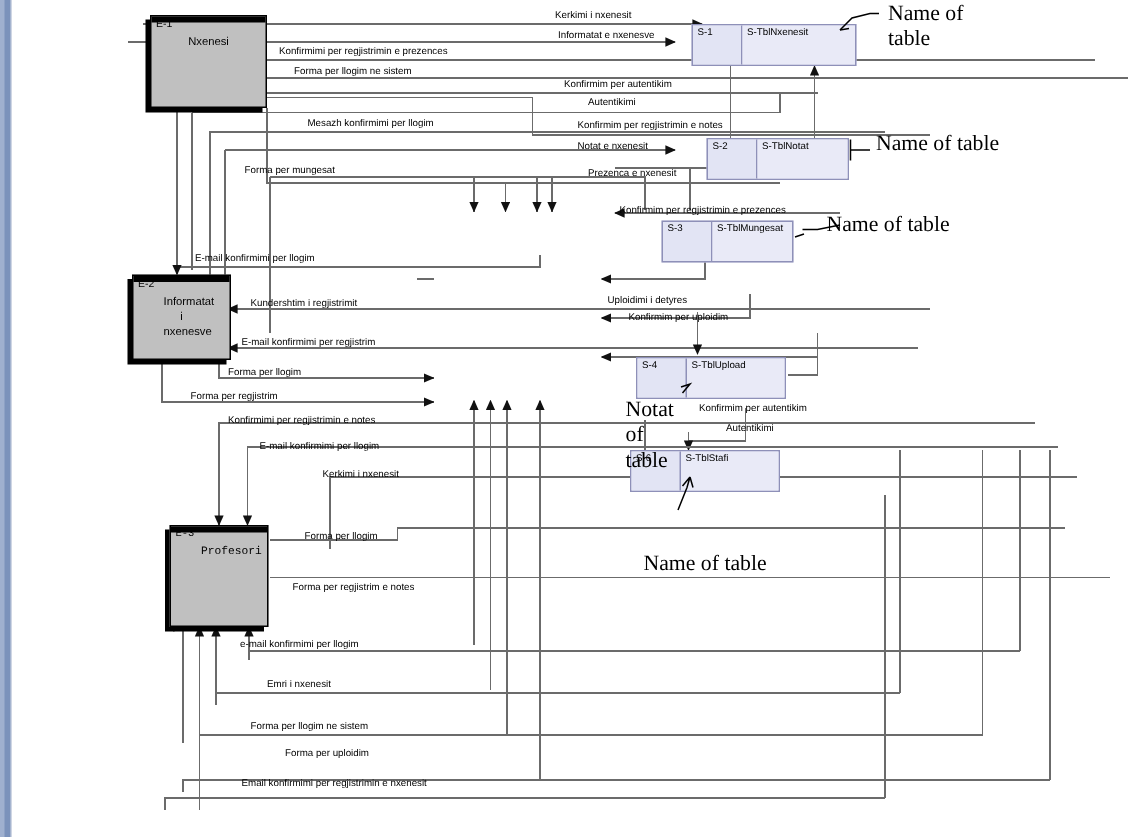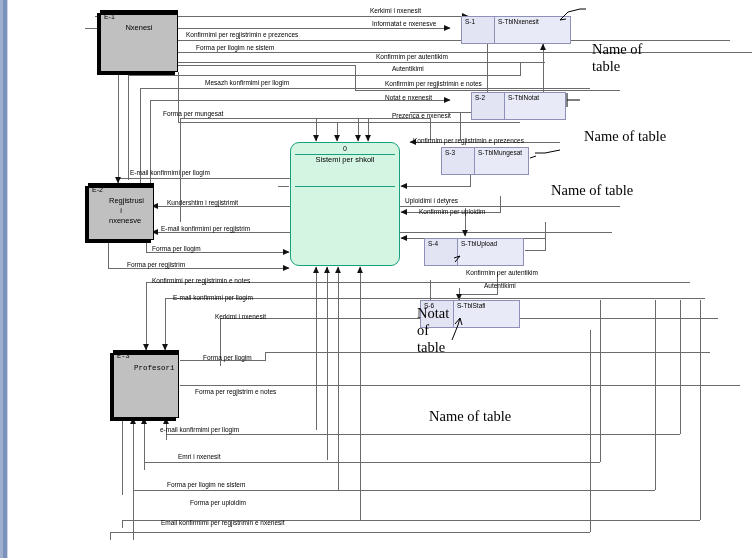--- a/index.html
+++ b/index.html
@@ -136,21 +136,20 @@
     white-space: nowrap;
   }
   
   .anno {
     position: absolute;
     font-family: "Liberation Serif", serif;
     font-size: 14.5px;
     color: #000;
     line-height: 17px;
     white-space: pre-line;
-    margin-top: 40px;
   }
 </style>
 </head>
 <body>
 
 <div id="canvas">
 
   <div id="left-strip">
     <div id="left-strip-inner"></div>
   </div>
@@ -265,35 +264,29 @@
 
   <div class="entity" style="left:100px; top:10px; width:78px; height:62px;">
     <div class="topbar"></div>
     <div class="eid">E-1</div>
     <div class="ename">Nxenesi</div>
   </div>
 
   <div class="entity" style="left:88px; top:183px; width:66px; height:57px;">
     <div class="topbar"></div>
     <div class="eid">E-2</div>
-    <div class="ename">Regjistrusi i nxenesve</div>
+    <div class="ename">Informatat i nxenesve</div>
   </div>
 
   <div class="entity" style="left:113px; top:350px; width:66px; height:68px;font-family:Liberation Mono, monospace;">
     <div class="topbar"></div>
     <div class="eid">E-3</div>
     <div class="ename">Profesori</div>
   </div>
 
-  <div id="process">
-    <div class="pnum">0</div>
-    <div class="rule1"></div>
-    <div class="pname">Sistemi per shkoll</div>
-    <div class="rule2"></div>
-  </div>
 
   <div class="store" style="left:461px; top:16px; width:110px;">
     <div class="sid">S-1</div>
     <div class="sname">S-TblNxenesit</div>
   </div>
 
   <div class="store" style="left:471px; top:92px; width:95px;">
     <div class="sid">S-2</div>
     <div class="sname">S-TblNotat</div>
   </div>

